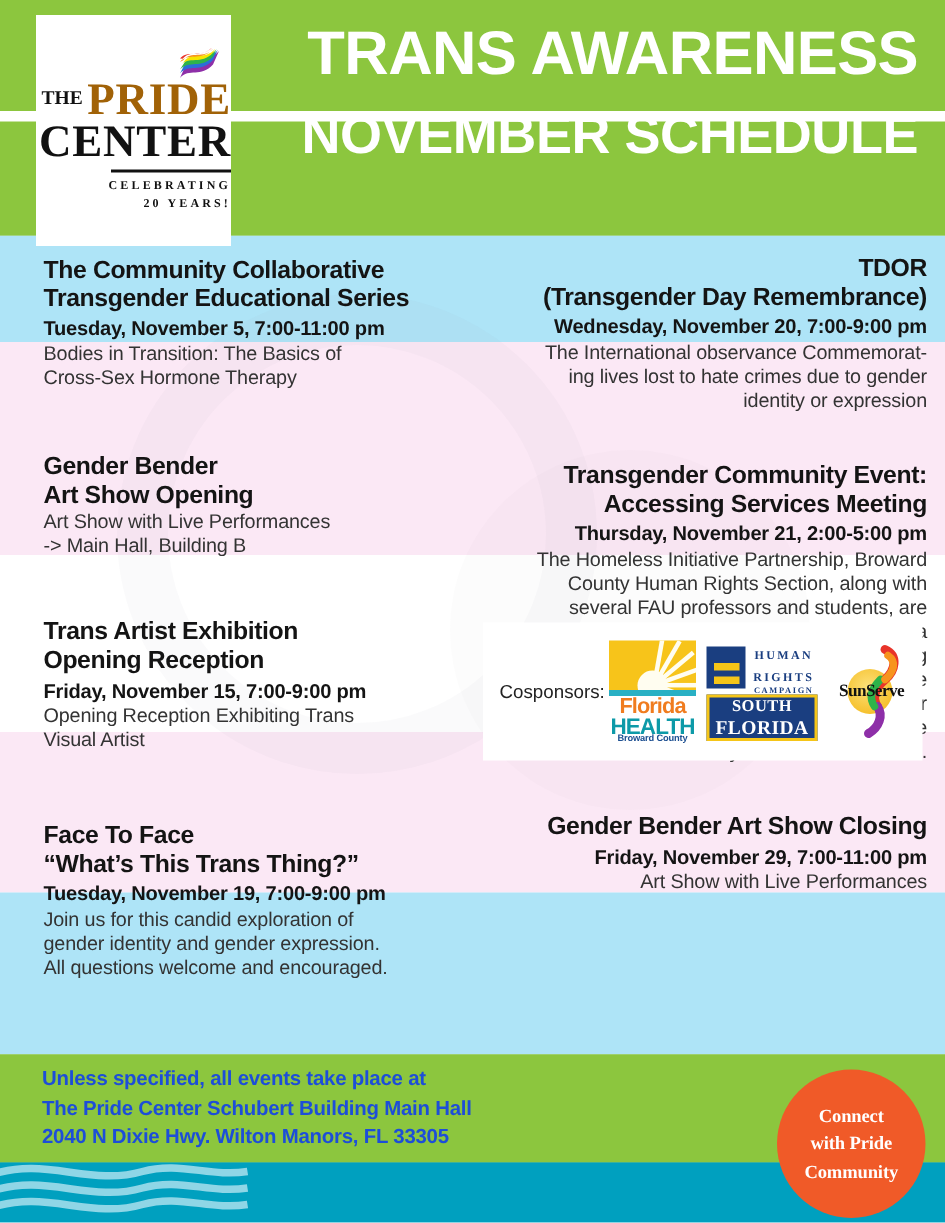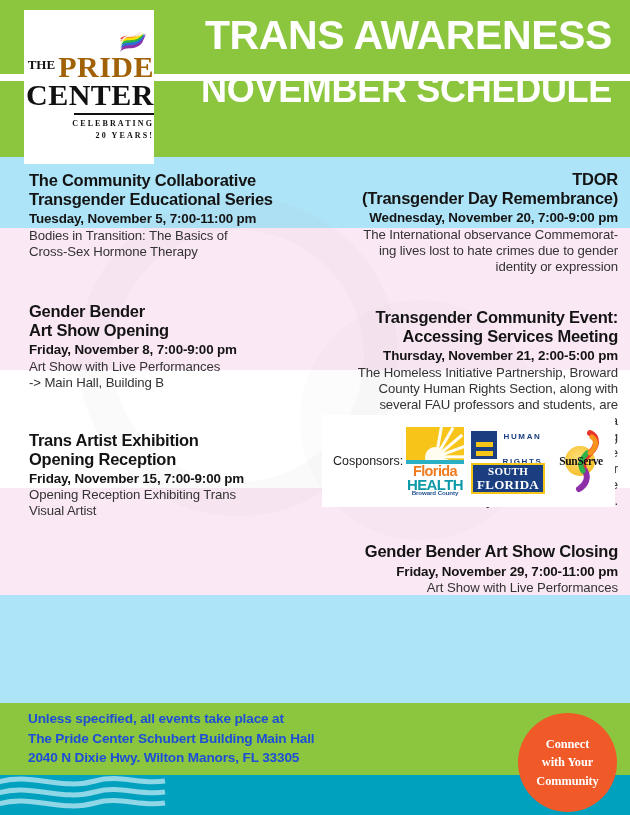--- a/index.html
+++ b/index.html
@@ -117,23 +117,23 @@
            font-weight:bold; font-size:15px; color:#0d9aa8; letter-spacing:-.6px; }
   .fh-t3 { position:absolute; left:0; top:62px; width:58px; text-align:center;
            font-weight:bold; font-size:6.2px; color:#1d4f91; letter-spacing:-.1px; }
 
   
   .hrc { width:74px; height:68px; position:relative; }
   .hrc-sq { position:absolute; left:0; top:4px; width:26px; height:28px; background:#1a3e80; }
   .hrc-b1 { position:absolute; left:4.5px; top:11px; width:17px; height:4.5px; background:#f5c518; }
   .hrc-b2 { position:absolute; left:4.5px; top:20px; width:17px; height:4.5px; background:#f5c518; }
   .hrc-txt { position:absolute; left:29px; top:5px; width:45px; text-align:center;
-             font-family:Liberation Sans, sans-serif; color:#1a3e80; }
+             font-family:Liberation Serif, serif; color:#1a3e80; }
   .hrc-l1 { font-size:8px; font-weight:bold; letter-spacing:1.6px; }
-  .hrc-l2 { font-size:8px; font-weight:bold; letter-spacing:1.6px; margin-top:16px; }
+  .hrc-l2 { font-size:8px; font-weight:bold; letter-spacing:1.6px; margin-top:6px; }
   .hrc-l3 { font-size:5.6px; font-weight:bold; letter-spacing:1.1px; margin-top:2px; }
   .sf { position:absolute; left:0; top:36px; width:74px; height:31px;
         background:#1a3e80; border:2px solid #f5c518; }
   .sf-l1 { text-align:center; font-family:"Liberation Serif", serif; font-weight:bold;
            font-size:11px; color:#ffffff; letter-spacing:.3px; line-height:1.05; margin-top:1px; }
   .sf-l2 { text-align:center; font-family:"Liberation Serif", serif; font-weight:bold;
            font-size:13px; color:#ffffff; letter-spacing:.3px; line-height:1.05; }
 
   
   .ss { width:58px; height:68px; position:relative; }
@@ -224,27 +224,31 @@
 
   <div class="content">
     <div class="col col-left" id="colLeft" style="padding-top: 14px;">
         <div class="event" style="margin-bottom: 42px;">
           <div class="ev-title">The Community Collaborative<br>Transgender Educational Series</div>
           <div class="ev-when">Tuesday, November 5, 7:00-11:00 pm</div>
           <div class="ev-desc">Bodies in Transition: The Basics of<br>Cross-Sex Hormone Therapy</div>
         </div>
         <div class="event" style="margin-bottom: 40px;">
           <div class="ev-title">Gender Bender<br>Art Show Opening</div>
-          <div class="ev-when">Friday, November 8, 7:00-9:00 pm</div>
           <div class="ev-desc">Art Show with Live Performances<br>-&gt; Main Hall, Building B</div>
         </div>
         <div class="event" style="margin-bottom: 47px;">
           <div class="ev-title">Trans Artist Exhibition<br>Opening Reception</div>
           <div class="ev-when">Friday, November 15, 7:00-9:00 pm</div>
           <div class="ev-desc">Opening Reception Exhibiting Trans<br>Visual Artist</div>
+        </div>
+        <div class="event" style="margin-bottom: 0px;">
+          <div class="ev-title">Face To Face<br>“What’s This Trans Thing?”</div>
+          <div class="ev-when">Tuesday, November 19, 7:00-9:00 pm</div>
+          <div class="ev-desc">Join us for this candid exploration of<br>gender identity and gender expression.<br>All questions welcome and encouraged.</div>
         </div>
       </div>
     <div class="col col-right" id="colRight" style="padding-top: 13px;">
         <div class="event" style="margin-bottom: 33px;">
           <div class="ev-title">TDOR<br>(Transgender Day Remembrance)</div>
           <div class="ev-when">Wednesday, November 20, 7:00-9:00 pm</div>
           <div class="ev-desc">The International observance Commemorat-<br>ing lives lost to hate crimes due to gender<br>identity or expression</div>
         </div>
         <div class="event" style="margin-bottom: 33px;">
           <div class="ev-title">Transgender Community Event:<br>Accessing Services Meeting</div>
@@ -324,18 +328,18 @@
 
   <div class="footer-text">
     <div>Unless specified, all events take place at</div>
     <div>The Pride Center Schubert Building Main Hall</div>
     <div>2040 N Dixie Hwy. Wilton Manors, FL 33305</div>
   </div>
 
   <div class="badge">
     <div class="badge-txt">
       <div>Connect</div>
-      <div>with Your</div>
+      <div>with Pride</div>
       <div>Community</div>
     </div>
   </div>
 
 </div>
 
 </body></html>

